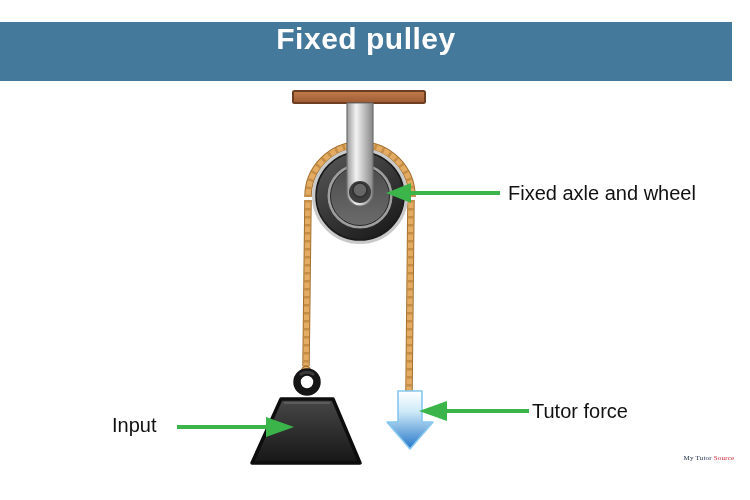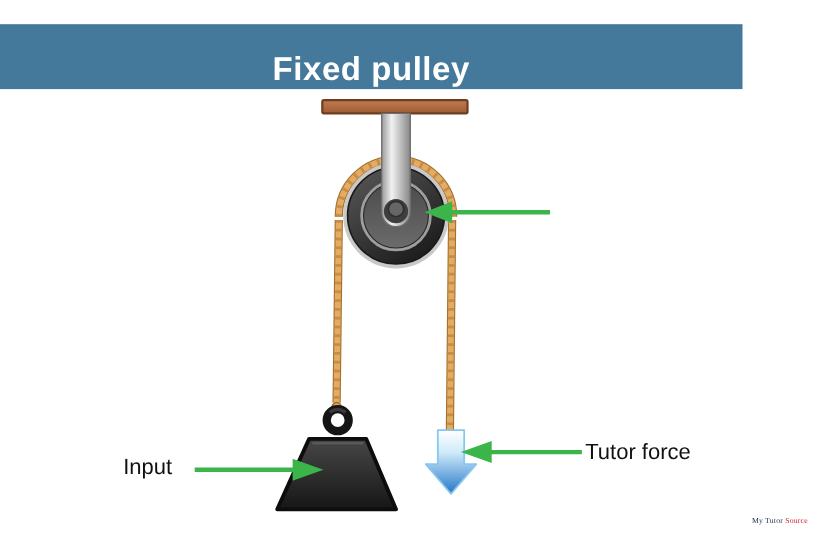--- a/index.html
+++ b/index.html
@@ -1,38 +1,38 @@
 <!DOCTYPE html>
 <html style="--header-bg: #44799B; --callout-green: #3BB54A; --rope: #E4AB63; --rope-dark: #C0873F; --rope-outline: #A3702F; --beam-top: #C17C50; --beam-bottom: #9E5A31; --beam-border: #6E3E20; --metal-light: #F2F2F2; --metal-mid: #9A9A9A; --wheel-rim-light: #5A5A5A; --wheel-rim-dark: #1C1C1C; --wheel-face-top: #4C4C4C; --wheel-face-bottom: #6B6B6B; --weight-top: #474747; --weight-bottom: #161616; --force-arrow-top: #FFFFFF; --force-arrow-mid: #CFEAF8; --force-arrow-bottom: #2476C9; --force-arrow-border: #85C7EF; --text: #111111; --logo-navy: #1E2B4F; --logo-red: #C8202F;"><head>
 <meta charset="utf-8">
 <style>
   html,body{margin:0;padding:0;background:#fff;}
   #stage{position:relative;width:750px;height:500px;background:#fff;overflow:hidden;
          font-family:"Liberation Sans",sans-serif;}
   
-  .header{position:absolute;left:0;top:22px;width:675px;height:59px;
-          background:var(--header-bg,#44799B);display:flex;align-items:flex-end;justify-content:center;}
+  .header{position:absolute;left:0;top:22px;width:732px;height:59px;
+          background:var(--header-bg,#44799B);display:flex;align-items:flex-start;justify-content:center;}
   .header .title{color:#fff;font-size:30px;font-weight:bold;letter-spacing:.5px;}
   
   #diagram{position:absolute;left:0;top:0;}
   
   .callout-label{position:absolute;color:var(--text,#111);font-size:20px;white-space:nowrap;}
   .lbl-axle{left:508px;top:182px;}
   .lbl-load{left:112px;top:414px;}
   .lbl-input{left:532px;top:400px;}
   
   .logo{position:absolute;right:6px;top:453px;width:70px;text-align:center;
         font-family:"Liberation Serif",serif;}
   .logo-letters{color:var(--logo-navy,#1E2B4F);font-size:26px;font-weight:bold;
         letter-spacing:-1px;line-height:26px;}
   .logo-t-wrap{position:relative;display:inline-block;}
   .logo-tri{position:absolute;left:2px;top:7px;width:13px;height:14px;
         background:var(--logo-red,#C8202F);clip-path:polygon(0 0,100% 0,50% 100%);}
   .logo-t{position:relative;}
-  .logo-tagline{font-size:7px;color:var(--logo-navy,#1E2B4F);margin-top:16px;letter-spacing:.2px;}
+  .logo-tagline{font-size:7px;color:var(--logo-navy,#1E2B4F);margin-top:1px;letter-spacing:.2px;}
   .logo-tagline .red{color:var(--logo-red,#C8202F);}
 </style>
 </head>
 <body>
 
 <div id="stage">
 
   <div class="header">
     <span class="title">Fixed pulley</span>
   </div>
@@ -107,20 +107,21 @@
         <line x1="177" y1="427" x2="268" y2="427" stroke-width="4"></line>
         <polygon points="294,427 266,417 266,437" stroke="none"></polygon>
       </g>
       <g>
         <line x1="446" y1="411" x2="529" y2="411" stroke-width="4"></line>
         <polygon points="419,411 447,401 447,421" stroke="none"></polygon>
       </g>
     </g>
   </svg>
 
+  <div class="callout-label lbl-axle">Fixed axle and wheel</div>
   <div class="callout-label lbl-load">Input</div>
   <div class="callout-label lbl-input">Tutor force</div>
 
   <div class="logo">
     <div class="logo-tagline">
       <span>My Tutor</span>
       <span class="red">Source</span>
     </div>
   </div>
 

